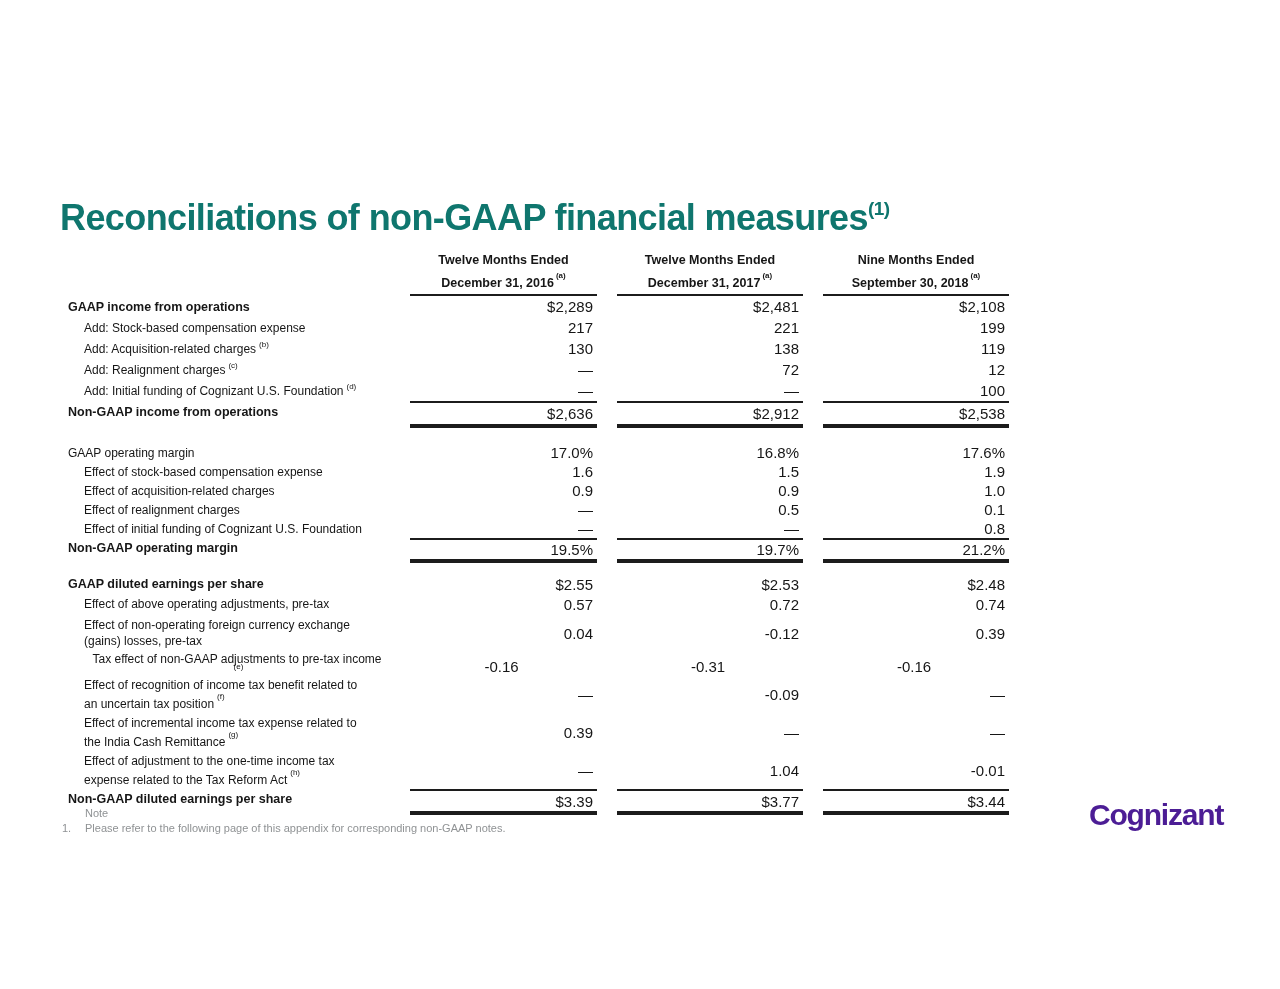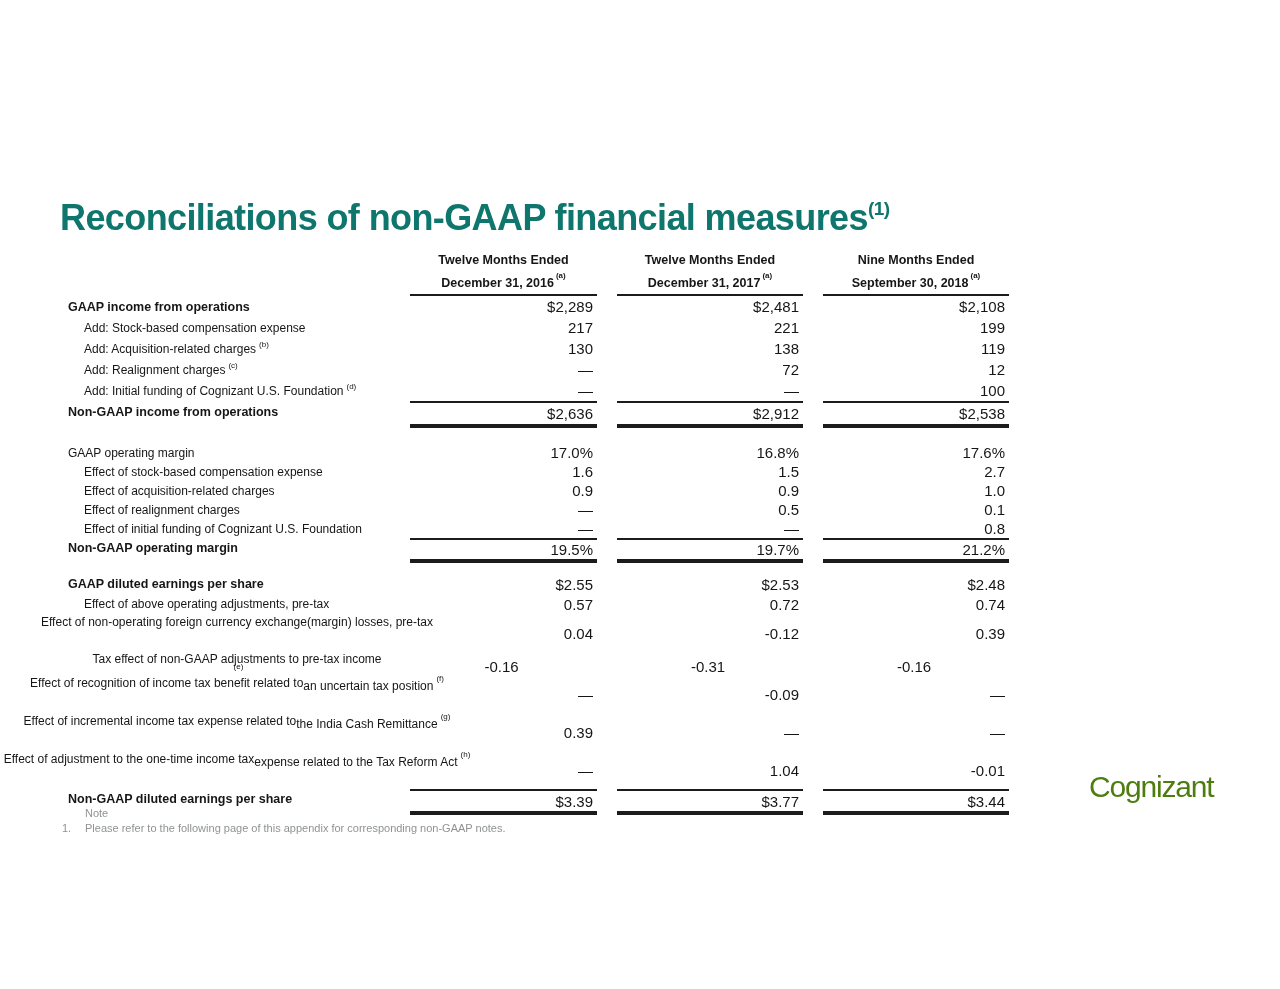--- a/index.html
+++ b/index.html
@@ -33,21 +33,21 @@
     padding-bottom:1px;height:43px;
   }
   .hcell sup{font-size:8px;position:relative;top:-4px;margin-left:2px;}
 
   
   .row{display:contents;}
   .lbl{
     display:flex;align-items:center;justify-content:flex-start;
     font-size:12px;white-space:nowrap;overflow:visible;
   }
-  .lbl.two{flex-direction:row;align-items:flex-start;justify-content:center;line-height:16px;}
+  .lbl.two{flex-direction:column;align-items:flex-start;justify-content:center;line-height:16px;}
   .lbl.bold{font-weight:bold;font-size:12.5px;}
   .lbl.ind{padding-left:16px;}
   .lbl sup{font-size:8px;position:relative;top:-4px;margin-left:3px;}
   .val{
     display:flex;align-items:center;justify-content:flex-end;
     font-size:15px;padding-right:4px;
   }
   
   .secA .row > *{height:21px;}
   .secB .row > *{height:19px;text-align:center;}
@@ -71,22 +71,22 @@
   .secC{margin-top:13px;}
 
   
   .note{position:absolute;left:62px;top:806px;color:#8f9294;font-size:11px;line-height:14px;}
   .note .nh{margin-left:23px;}
   .note .frow{display:flex;margin-top:1px;}
   .note .fnum{width:23px;}
 
   
   .logo{
-    position:absolute;left:1089px;top:770px;
-    font-size:30px;font-weight:normal;letter-spacing:-1.2px;color:#4d7c0f;
+    position:absolute;left:1089px;top:798px;
+    font-size:30px;font-weight:bold;letter-spacing:-1.2px;color:#4c1d95;
   }
 </style>
 </head>
 <body>
 
 <div class="title"><span>Reconciliations of non-GAAP financial measures</span><sup>(1)</sup></div>
 
 <div class="table-wrap">
 
   <div class="tgrid">
@@ -167,21 +167,21 @@
       <div class="val">17.0%</div>
       <div class="val">16.8%</div>
       <div class="val">17.6%</div>
     </div>
     <div class="row">
       <div class="lbl ind">
           <span>Effect of stock-based compensation expense</span>
         </div>
       <div class="val">1.6</div>
       <div class="val">1.5</div>
-      <div class="val">2.7</div>
+      <div class="val">1.9</div>
     </div>
     <div class="row">
       <div class="lbl ind">
           <span>Effect of acquisition-related charges</span>
         </div>
       <div class="val">0.9</div>
       <div class="val">0.9</div>
       <div class="val">1.0</div>
     </div>
     <div class="row">
@@ -223,21 +223,21 @@
       <div class="lbl ind">
           <span>Effect of above operating adjustments, pre-tax</span>
         </div>
       <div class="val">0.57</div>
       <div class="val">0.72</div>
       <div class="val">0.74</div>
     </div>
     <div class="row h2">
       <div class="lbl ind two">
         <span>Effect of non-operating foreign currency exchange</span>
-        <span>(margin) losses, pre-tax</span>
+        <span>(gains) losses, pre-tax</span>
       </div>
       <div class="val">0.04</div>
       <div class="val">-0.12</div>
       <div class="val">0.39</div>
     </div>
     <div class="row h15">
       <div class="lbl ind">
           <span>Tax effect of non-GAAP adjustments to pre-tax income</span>
           <sup>(e)</sup>
         </div>

